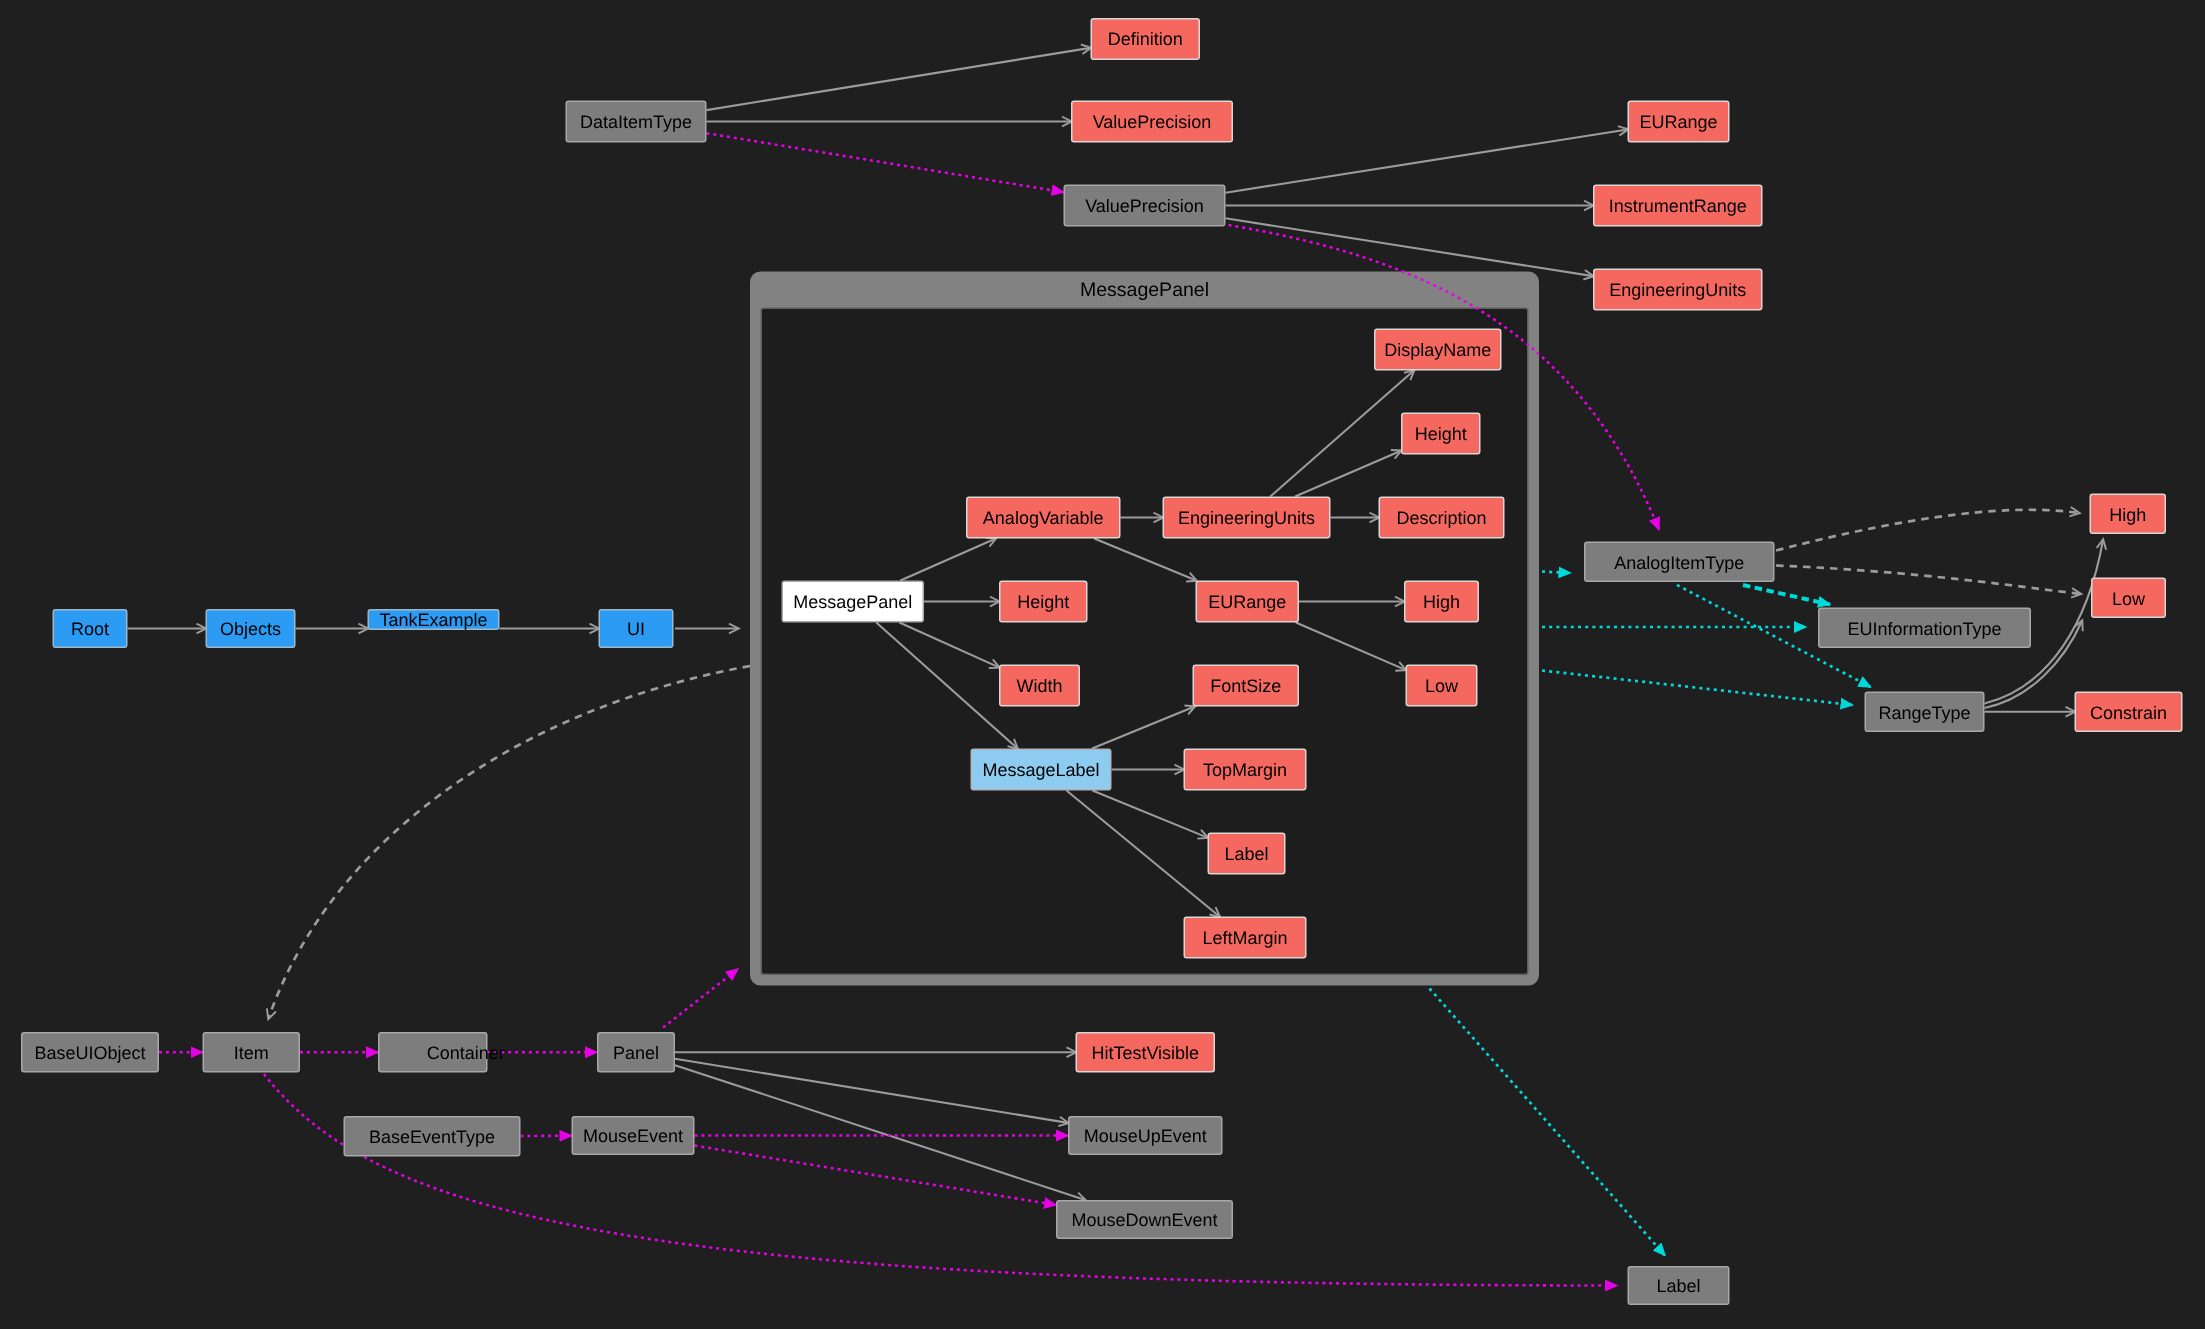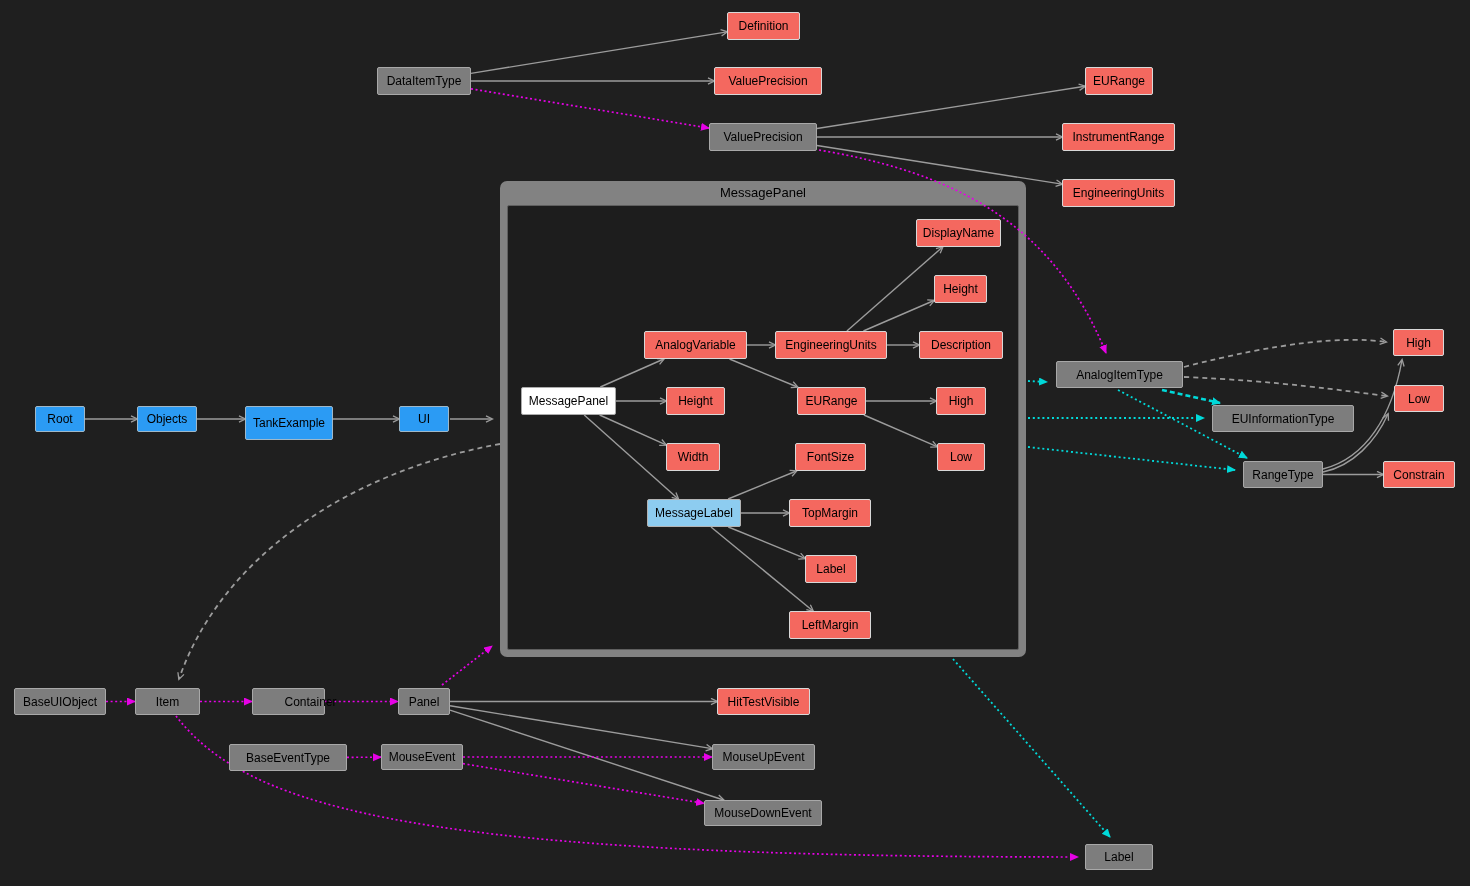--- a/index.html
+++ b/index.html
@@ -97,21 +97,21 @@
   </svg>
 <div class="node object" style="left: 377px; top: 67px; width: 94px; height: 28px;">DataItemType</div>
     <div class="node variable" style="left: 727px; top: 12px; width: 73px; height: 28px;">Definition</div>
     <div class="node variable" style="left: 714px; top: 67px; width: 108px; height: 28px;">ValuePrecision</div>
     <div class="node object" style="left: 709px; top: 123px; width: 108px; height: 28px;">ValuePrecision</div>
     <div class="node variable" style="left: 1085px; top: 67px; width: 68px; height: 28px;">EURange</div>
     <div class="node variable" style="left: 1062px; top: 123px; width: 113px; height: 28px;">InstrumentRange</div>
     <div class="node variable" style="left: 1062px; top: 179px; width: 113px; height: 28px;">EngineeringUnits</div>
     <div class="node path" style="left: 35px; top: 406px; width: 50px; height: 26px;">Root</div>
     <div class="node path" style="left: 137px; top: 406px; width: 60px; height: 26px;">Objects</div>
-    <div class="node path" style="left: 245px; top: 406px; width: 88px; height: 34px;">TankExample</div>
+    <div class="node path" style="left: 245px; top: 406px; width: 88px; height: 14px;">TankExample</div>
     <div class="node path" style="left: 399px; top: 406px; width: 50px; height: 26px;">UI</div>
     <div class="node variable" style="left: 916px; top: 219px; width: 85px; height: 28px;">DisplayName</div>
     <div class="node variable" style="left: 934px; top: 275px; width: 53px; height: 28px;">Height</div>
     <div class="node variable" style="left: 644px; top: 331px; width: 103px; height: 28px;">AnalogVariable</div>
     <div class="node variable" style="left: 775px; top: 331px; width: 112px; height: 28px;">EngineeringUnits</div>
     <div class="node variable" style="left: 919px; top: 331px; width: 84px; height: 28px;">Description</div>
     <div class="node selected" style="left: 521px; top: 387px; width: 95px; height: 28px;">MessagePanel</div>
     <div class="node variable" style="left: 666px; top: 387px; width: 59px; height: 28px;">Height</div>
     <div class="node variable" style="left: 797px; top: 387px; width: 69px; height: 28px;">EURange</div>
     <div class="node variable" style="left: 936px; top: 387px; width: 50px; height: 28px;">High</div>

